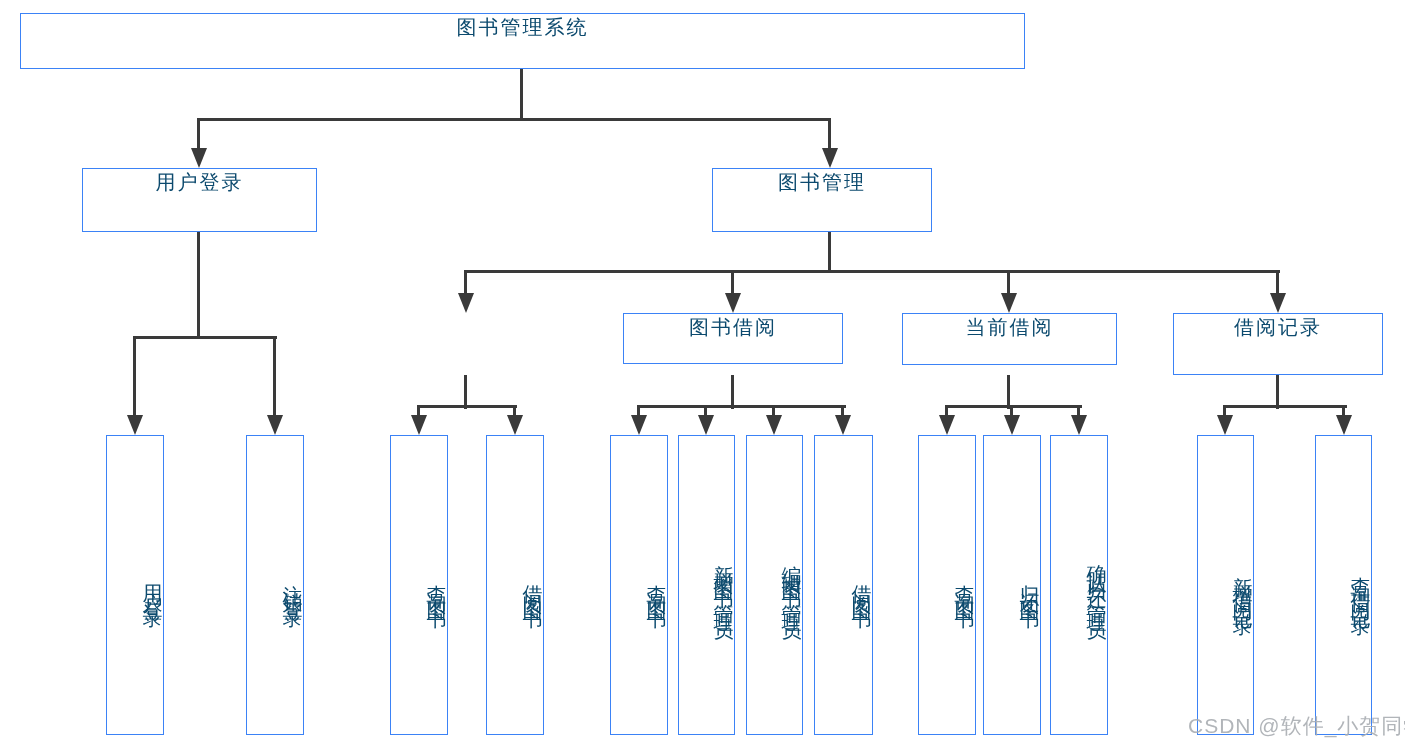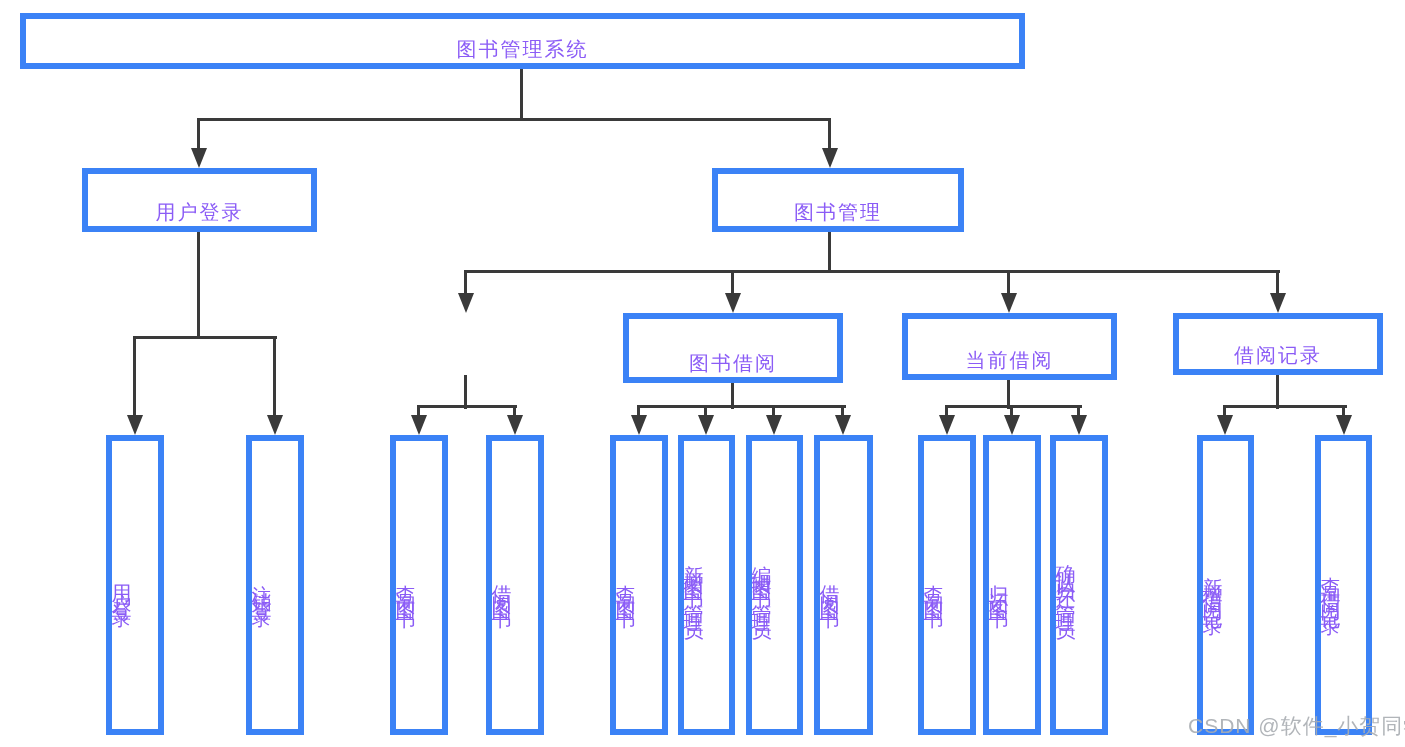--- a/index.html
+++ b/index.html
@@ -8,26 +8,26 @@
     position: relative;
     background: #ffffff;
     font-family: "Liberation Sans", sans-serif;
     overflow: hidden;
   }
   .canvas { position: absolute; left: 0; top: 0; width: 1405px; height: 747px; }
 
   
   .node {
     position: absolute;
-    border: 6px solid #3b82f6;
+    border: 1px solid #3b82f6;
     background: #ffffff;
     display: flex;
-    align-items: flex-end;
+    align-items: flex-start;
     justify-content: center;
-    color: #8b5cf6;
+    color: #0c4a6e;
     z-index: 2;
   }
   .node.h { font-size: 20px; letter-spacing: 2px; }
   .node.v {
     writing-mode: vertical-rl;
     text-orientation: mixed;
     font-size: 20px;
     letter-spacing: 8px;
     line-height: 1;
     text-align: center;
@@ -123,30 +123,30 @@
   <div class="arrow" style="left:1336px; top:415px;"></div>
 
   <div class="node h" style="left:20px; top:13px; width:1005px; height:56px;">
     <span>图书管理系统</span>
   </div>
 
   <div class="node h" style="left:82px; top:168px; width:235px; height:64px;">
     <span>用户登录</span>
   </div>
 
-  <div class="node h" style="left:712px; top:168px; width:252px; height:64px;">
+  <div class="node h" style="left:712px; top:168px; width:220px; height:64px;">
     <span>图书管理</span>
   </div>
 
 
-  <div class="node h" style="left:623px; top:313px; width:220px; height:70px;">
+  <div class="node h" style="left:623px; top:313px; width:220px; height:51px;">
     <span>图书借阅</span>
   </div>
 
-  <div class="node h" style="left:902px; top:313px; width:215px; height:67px;">
+  <div class="node h" style="left:902px; top:313px; width:215px; height:52px;">
     <span>当前借阅</span>
   </div>
 
   <div class="node h" style="left:1173px; top:313px; width:210px; height:62px;">
     <span>借阅记录</span>
   </div>
 
   <div class="node v" style="left:106px; top:435px; width:58px; height:300px;">用户登录</div>
 
   <div class="node v" style="left:246px; top:435px; width:58px; height:300px;">注销登录</div>

